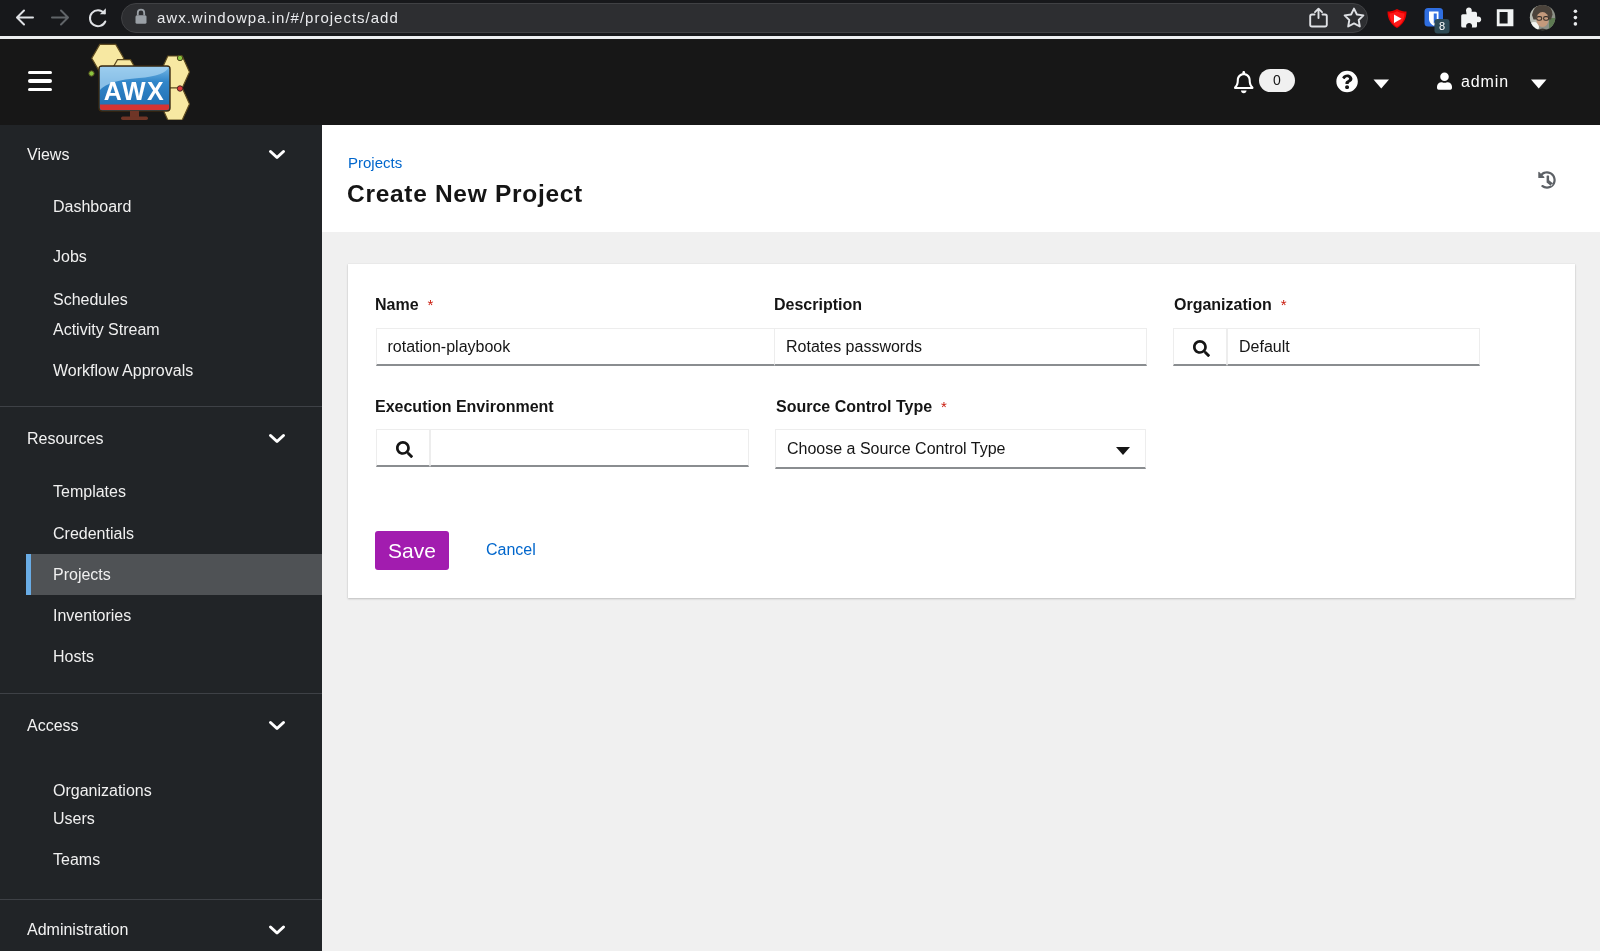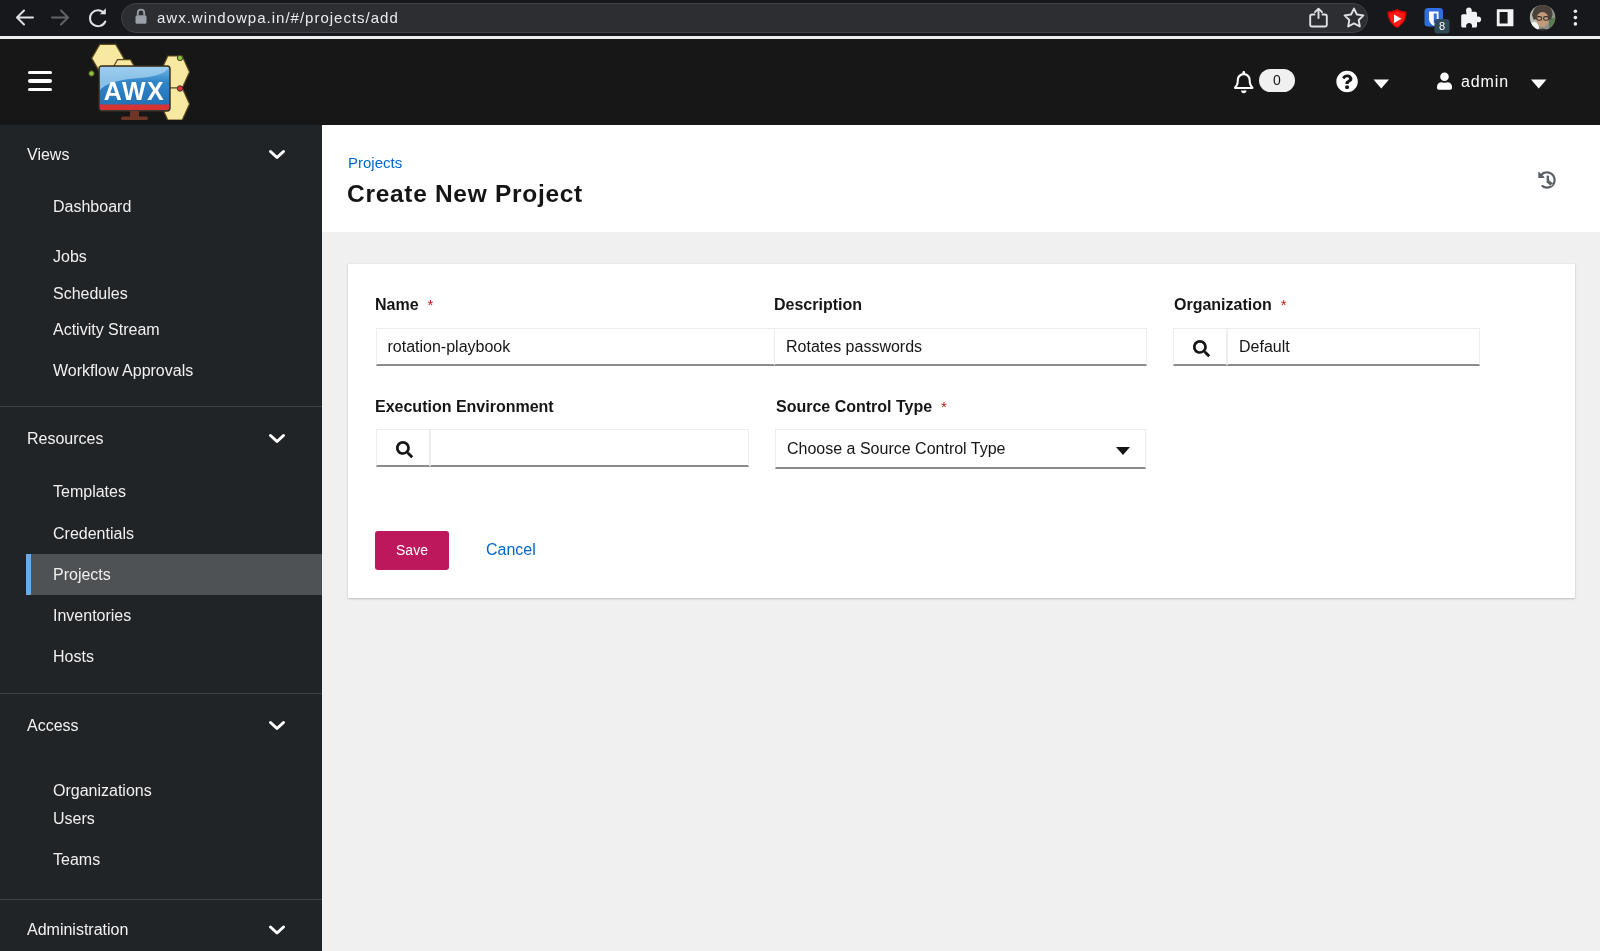--- a/index.html
+++ b/index.html
@@ -28,22 +28,22 @@
   #crumb { left:348px; top:155px; font-size:15px; color:#0066cc; line-height:16px; }
   #title { left:347px; top:181px; font-size:24.5px; font-weight:700; color:#151515; line-height:26px; letter-spacing:.7px;}
   
   #card { left:348px; top:264px; width:1227px; height:334px; background:#fff; box-shadow:0 1px 2px rgba(3,3,3,.2), 0 0 1px rgba(3,3,3,.1); }
   .lbl { position:absolute; font-size:16px; font-weight:700; color:#151515; line-height:16px; }
   .ast { color:#c9190b; font-weight:400; font-size:15px; }
   .tin { position:absolute; height:38px; background:#fff; border:1px solid #ededed; border-bottom:2px solid #8a8d90;
          font-size:16px; color:#151515; line-height:35px; padding-left:11px; }
   .sbtn { position:absolute; width:54px; height:38px; background:#fff; border:1px solid #ededed; border-bottom:2px solid #8a8d90; }
   .sicon { position:absolute; left:19px; top:11px; }
-  #savebtn { left:375px; top:531px; width:74px; height:39px; background:#be185d; border-radius:3px;
-             color:#fff; font-size:14px; text-align:center; line-height:39px; }
+  #savebtn { left:375px; top:531px; width:74px; height:39px; background:#a21caf; border-radius:3px;
+             color:#fff; font-size:21px; text-align:center; line-height:39px; }
   #cancel { left:486px; top:542px; font-size:16px; color:#0066cc; line-height:16px; }
 </style>
 </head>
 <body>
 
   <div class="abs" id="chrome"></div>
   <div class="abs" id="urlpill"></div>
   <div class="abs" id="urltext">awx.windowpa.in/#/projects/add</div>
   <div class="abs" id="chromeicons" style="left:0;top:0;width:1600px;height:36px">
     <svg width="1600" height="36" viewBox="0 0 1600 36" xmlns="http://www.w3.org/2000/svg">
@@ -165,21 +165,21 @@
 
       <path d="M381 40.5 h15.5 l-7.75 9 z" fill="#fff"></path>
     </svg>
   </div>
 
   <div class="abs" id="sidebar">
     <div class="abs" id="selrow"></div>
     <div class="navgroup" style="top:20.5px">Views</div>
     <div class="navitem" style="top:72.5px">Dashboard</div>
     <div class="navitem" style="top:123px">Jobs</div>
-    <div class="navitem" style="top:160px">Schedules</div>
+    <div class="navitem" style="top:166px">Schedules</div>
     <div class="navitem" style="top:196px">Activity Stream</div>
     <div class="navitem" style="top:237px">Workflow Approvals</div>
     <div class="navdiv" style="top:281px"></div>
     <div class="navgroup" style="top:304.5px">Resources</div>
     <div class="navitem" style="top:358px">Templates</div>
     <div class="navitem" style="top:399.5px">Credentials</div>
     <div class="navitem" style="top:440.5px">Projects</div>
     <div class="navitem" style="top:481.5px">Inventories</div>
     <div class="navitem" style="top:522.5px">Hosts</div>
     <div class="navdiv" style="top:568px"></div>

